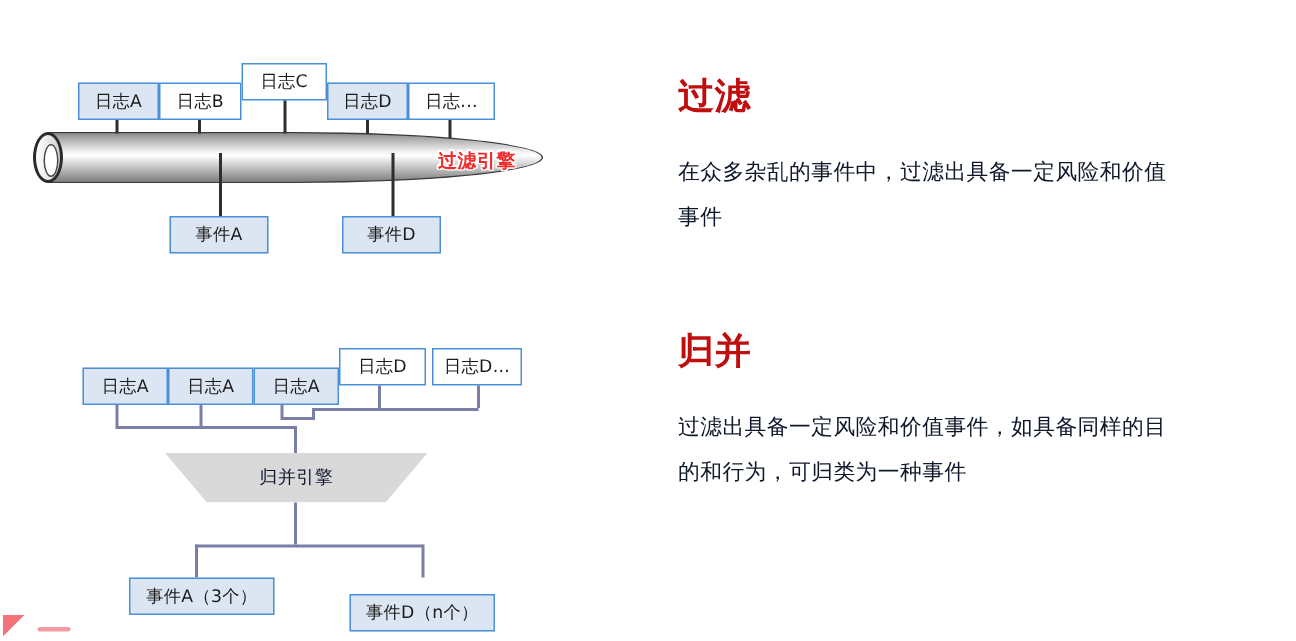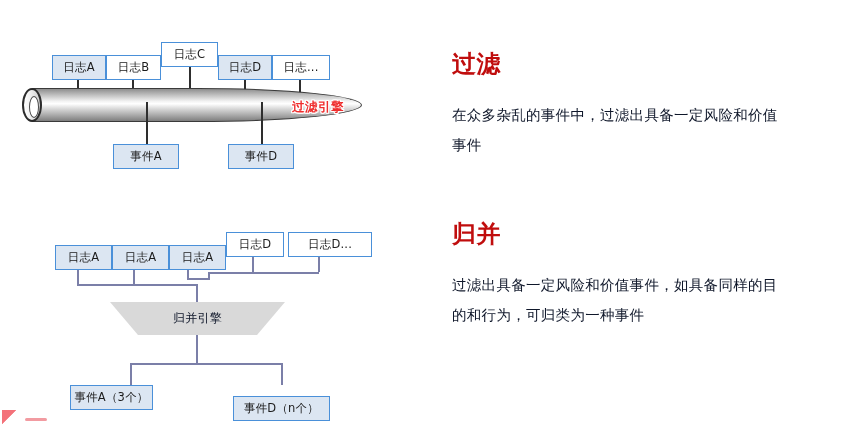--- a/index.html
+++ b/index.html
@@ -252,21 +252,21 @@
       </div>
       <div class="node fill-blue" style="left:112px; top:245px; width:57px; height:25px;">
         <span>日志A</span>
       </div>
       <div class="node fill-blue" style="left:169px; top:245px; width:57px; height:25px;">
         <span>日志A</span>
       </div>
       <div class="node" style="left:226px; top:232px; width:58px; height:25px;">
         <span>日志D</span>
       </div>
-      <div class="node" style="left:288px; top:232px; width:84px; height:25px;">
+      <div class="node" style="left:288px; top:232px; width:60px; height:25px;">
         <span>日志D...</span>
       </div>
 
       <div class="ln v purple" style="left:77px;  top:270px; height:14px;"></div>
       <div class="ln v purple" style="left:133px; top:270px; height:14px;"></div>
       <div class="ln v purple" style="left:187px; top:270px; height:8px;"></div>
       <div class="ln h purple" style="left:77px;  top:284px; width:121px;"></div>
       <div class="ln h purple" style="left:187px; top:278px; width:22px;"></div>
       <div class="ln v purple" style="left:208px; top:272px; height:8px;"></div>
 
@@ -279,21 +279,21 @@
       <div id="merge-engine">
         <div id="merge-engine-shape"></div>
         <div id="merge-engine-label">归并引擎</div>
       </div>
 
       <div class="ln v purple" style="left:196px; top:335px; height:28px;"></div>
       <div class="ln h purple" style="left:130px; top:363px; width:152px;"></div>
       <div class="ln v purple" style="left:130px; top:363px; height:22px;"></div>
       <div class="ln v purple" style="left:281px; top:363px; height:22px;"></div>
 
-      <div class="node fill-blue" style="left:70px;  top:385px; width:83px; height:25px;">
+      <div class="node fill-blue" style="left:86px;  top:385px; width:97px; height:25px;">
         <span>事件A（3个）</span>
       </div>
       <div class="node fill-blue" style="left:233px; top:385px; width:97px; height:25px;margin-top:11px;">
         <span>事件D（n个）</span>
       </div>
     </div>
 
     <div id="deco-corner"></div>
     <div id="deco-dash"></div>
   </div>

